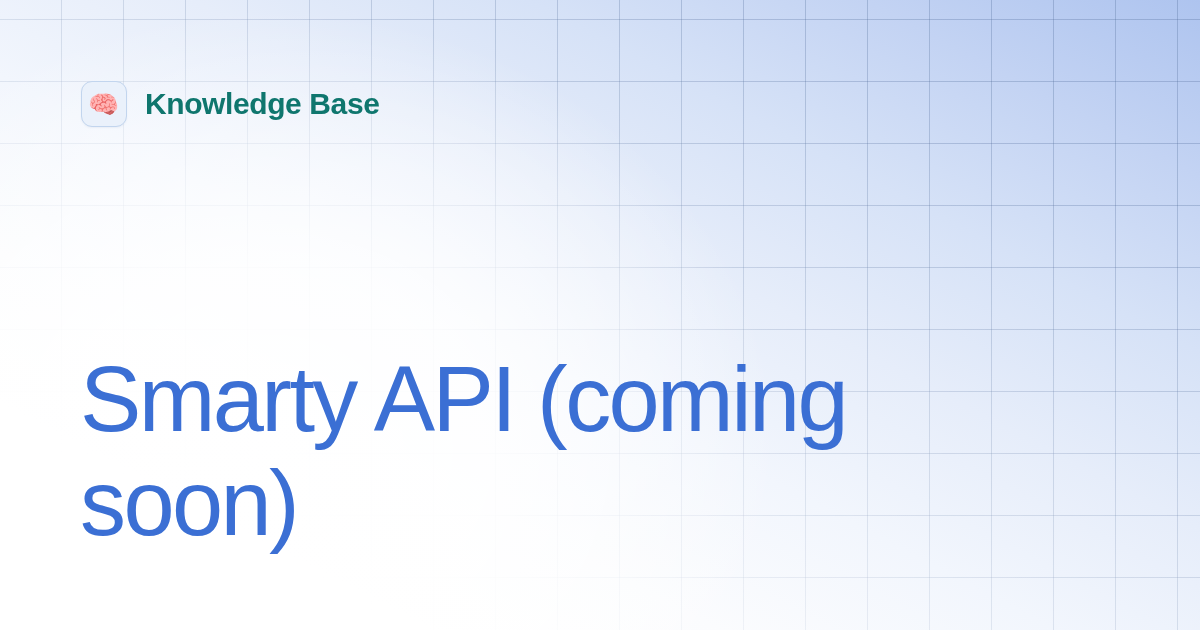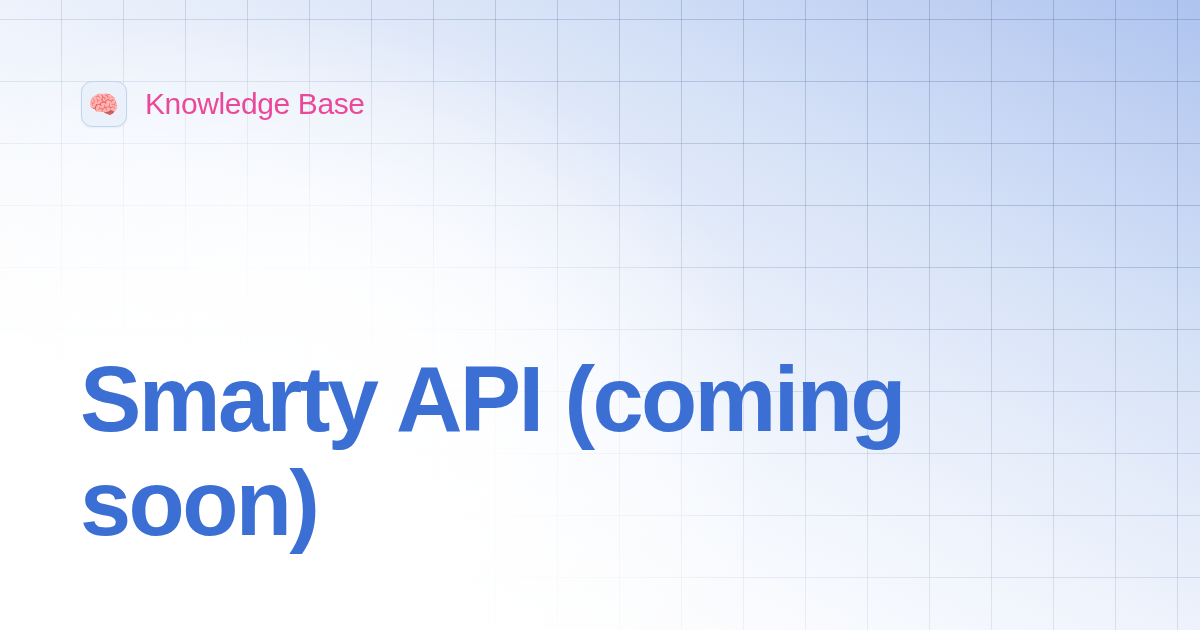--- a/index.html
+++ b/index.html
@@ -113,35 +113,35 @@
   }
 
   .brand-icon-glyph {
     font-size: 25px;
     line-height: 1;
     display: block;
   }
 
   .brand-title {
     font-size: 30px;
-    font-weight: 400;
+    font-weight: 700;
     letter-spacing: -0.4px;
-    color: #ec4899;
+    color: #0f766e;
     white-space: nowrap;
   }
 
   .page-title {
     position: absolute;
     left: 80px;
     top: 347px;
     width: 905px;
     margin: 0;
     font-size: 92px;
     line-height: 104px;
-    font-weight: 700;
+    font-weight: 400;
     letter-spacing: -2.6px;
     color: #3b6fd4;
     word-wrap: break-word;
   }
 </style>
 </head>
 <body>
 
 <div class="og-card">
 

